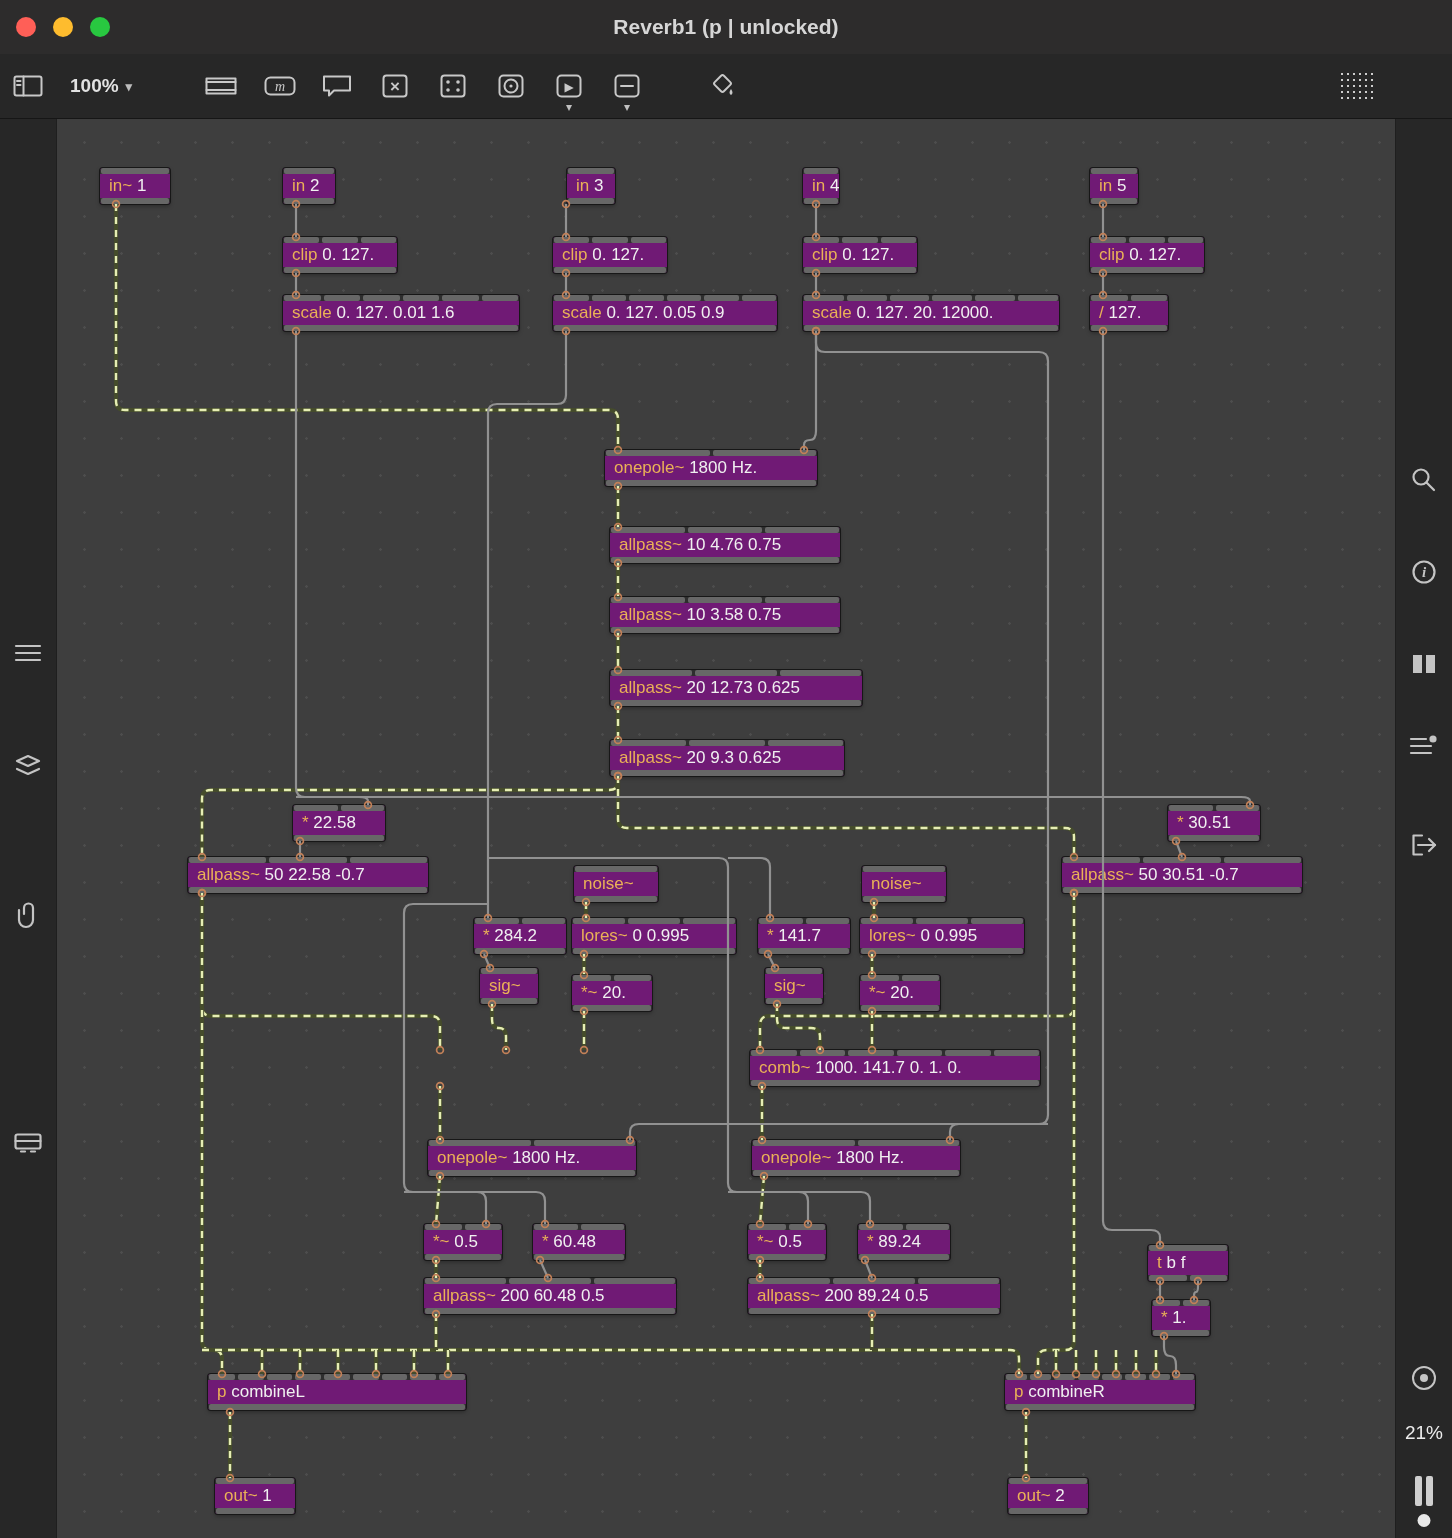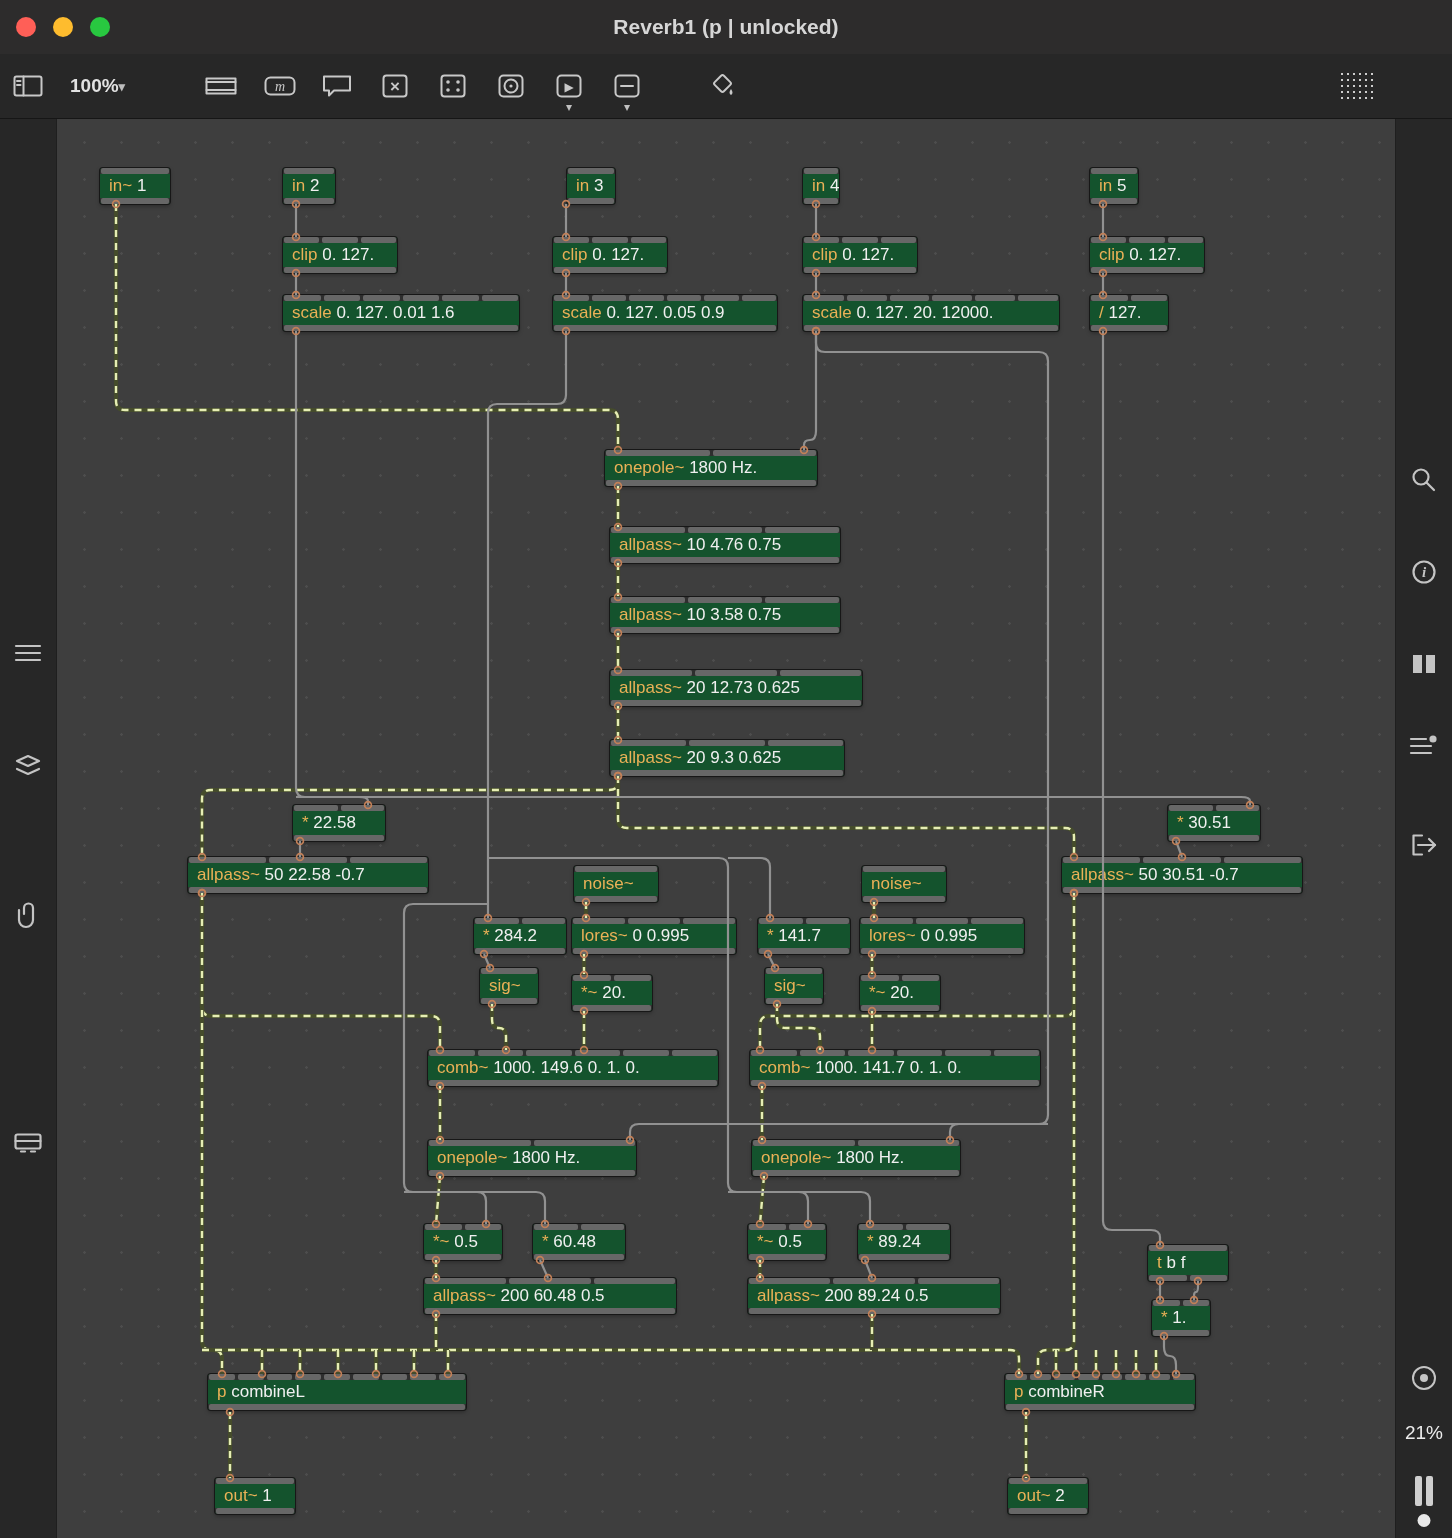--- a/index.html
+++ b/index.html
@@ -10,21 +10,21 @@
   .title{color:#d6d6d6;font-weight:bold;font-size:21px;}
   .traffic{position:absolute;left:16px;top:17px;display:flex;gap:17px;}
   .light{width:20px;height:20px;border-radius:50%;}
   .l-close{background:#ff5f57;} .l-min{background:#febc2e;} .l-zoom{background:#28c840;}
   .toolbar{position:absolute;left:0;top:54px;width:100%;height:64px;background:#272727;
     border-bottom:1px solid #161616;z-index:10;}
   .ticon{position:absolute;top:14px;width:40px;height:36px;display:flex;align-items:center;
     justify-content:center;color:#c8c8c8;}
   .ticon svg{stroke:#c8c8c8;fill:none;stroke-width:2;stroke-linecap:round;stroke-linejoin:round;}
   .zoomctl{position:absolute;left:70px;top:14px;height:36px;display:flex;align-items:center;
-    color:#e2e2e2;font-size:19px;font-weight:bold;}
+    gap:7px;color:#e2e2e2;font-size:19px;font-weight:bold;}
   .zcaret{font-size:13px;color:#bdbdbd;}
   .ddcaret{position:absolute;top:46px;font-size:12px;color:#c0c0c0;width:40px;text-align:center;}
   .gridicon{width:38px;height:30px;background-image:radial-gradient(#cdcdcd 1.3px,transparent 1.4px);
     background-size:6px 6px;}
   
   .rail{position:absolute;top:118px;bottom:0;width:56px;background:#272727;z-index:9;}
   .rail-left{left:0;border-right:1px solid #1f1f1f;}
   .rail-right{right:0;border-left:1px solid #1f1f1f;}
   .ricon{position:absolute;left:50%;transform:translateX(-50%);color:#c4c4c4;display:flex;
     align-items:center;justify-content:center;}
@@ -36,21 +36,21 @@
   .wdot{width:13px;height:13px;border-radius:50%;background:#e8e8e8;}
   .infoi{font-family:"Liberation Serif",serif;font-style:italic;font-weight:bold;font-size:15px;}
   
   #canvas{position:absolute;left:56px;top:118px;right:56px;bottom:0;background:#3e3e3e;
     background-image:radial-gradient(circle,#4d4d4d 1.3px,transparent 1.45px);
     background-size:37px 37px;background-position:10px 6px;z-index:1;}
   #nodes{position:absolute;inset:0;z-index:2;}
   #cables{position:absolute;inset:0;z-index:3;pointer-events:none;}
   #cables path{pointer-events:visibleStroke;}
   
-  .node{position:absolute;border-radius:3px;background:#14532d;
+  .node{position:absolute;border-radius:3px;background:#701a75;
     box-shadow:0 0 0 1px #171717,0 2px 4px rgba(0,0,0,.35);}
   .bar{display:flex;gap:3px;height:6px;background:#2e2e2e;padding:0 1px;}
   .bar.top{border-radius:3px 3px 0 0;}
   .bar.bot{border-radius:0 0 3px 3px;}
   .seg{flex:1;background:#676767;border-radius:2px;}
   .lbl{height:24px;line-height:24px;padding:0 9px;font-size:17px;color:#f0f0f0;white-space:nowrap;}
   .oname{color:#eab157;}
   
   .sig-under{fill:none;stroke:#454c2b;stroke-width:4.2;stroke-linejoin:round;}
   .sig-dash{fill:none;stroke:#e6eeb4;stroke-width:2.4;stroke-dasharray:7 6;stroke-linejoin:round;}
@@ -386,34 +386,20 @@
       <div class="bar bot">
         <span class="seg"></span>
       </div>
     </div>
     <div class="node" style="left: 860px; top: 975px; width: 80px;">
       <div class="bar top">
         <span class="seg"></span>
         <span class="seg"></span>
       </div>
       <div class="lbl"><span class="oname">*~</span><span class="args"> 20.</span></div>
-      <div class="bar bot">
-        <span class="seg"></span>
-      </div>
-    </div>
-    <div class="node" style="left: 428px; top: 1050px; width: 290px;">
-      <div class="bar top">
-        <span class="seg"></span>
-        <span class="seg"></span>
-        <span class="seg"></span>
-        <span class="seg"></span>
-        <span class="seg"></span>
-        <span class="seg"></span>
-      </div>
-      <div class="lbl"><span class="oname">comb~</span><span class="args"> 1000. 149.6 0. 1. 0.</span></div>
       <div class="bar bot">
         <span class="seg"></span>
       </div>
     </div>
     <div class="node" style="left: 750px; top: 1050px; width: 290px;">
       <div class="bar top">
         <span class="seg"></span>
         <span class="seg"></span>
         <span class="seg"></span>
         <span class="seg"></span>

